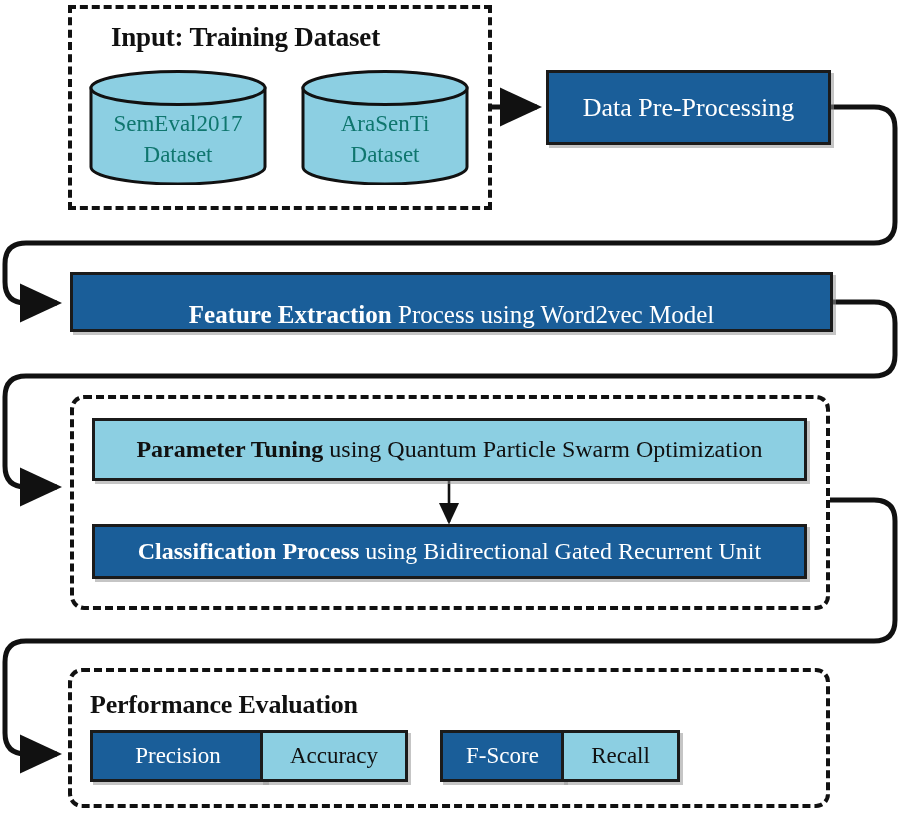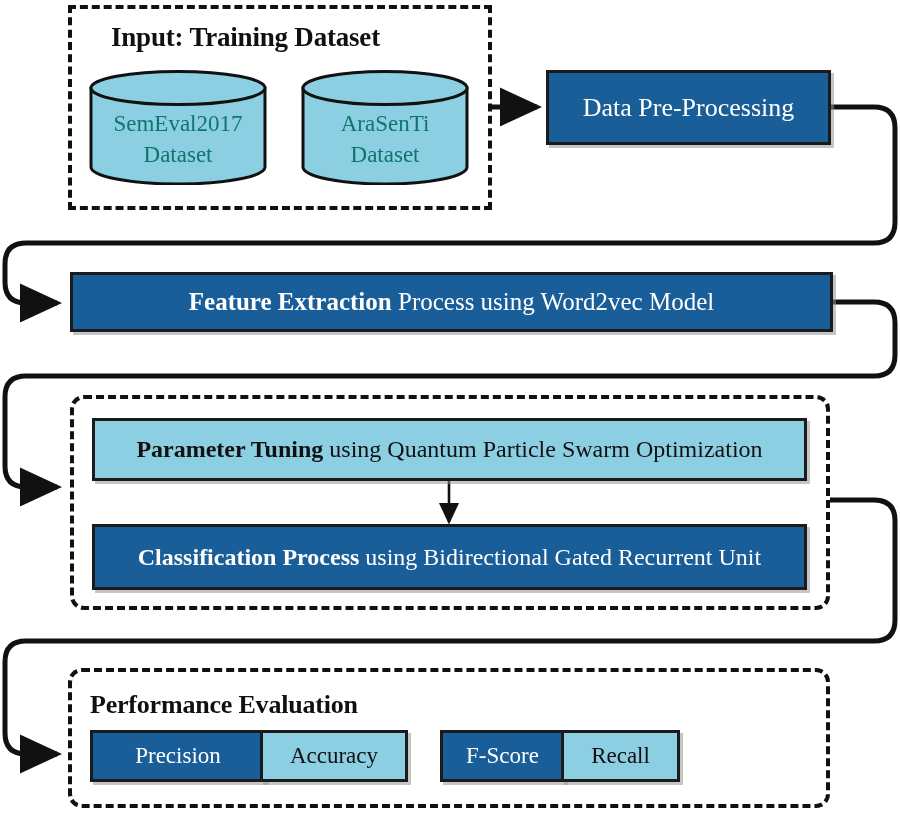--- a/index.html
+++ b/index.html
@@ -123,31 +123,31 @@
       <ellipse cx="85" cy="18" rx="82" ry="16.5" fill="#8ccfe2" stroke="#111111" stroke-width="3"></ellipse>
     </svg>
     <div class="cyl-label" style="top:40px; font-size:23px;">AraSenTi</div>
     <div class="cyl-label" style="top:71px; font-size:23px;">Dataset</div>
   </div>
 
   <div class="pbox dark" style="left:546px; top:70px; width:285px; height:75px; font-size:26px;">
     <span>Data Pre-Processing</span>
   </div>
 
-  <div class="pbox dark" style="left:70px; top:272px; width:763px; height:60px; font-size:25px;">
+  <div class="pbox dark" style="left:70px; top:272px; width:763px; height:60px; font-size:25px;align-items:flex-end;">
     <span><b>Feature Extraction</b><span> Process using Word2vec Model</span></span>
   </div>
 
   <div class="dashgroup rounded" style="left:70px; top:395px; width:760px; height:215px;"></div>
 
   <div class="pbox light" style="left:92px; top:418px; width:715px; height:63px; font-size:24px;">
     <span><b>Parameter Tuning</b><span> using Quantum Particle Swarm Optimization</span></span>
   </div>
 
-  <div class="pbox dark" style="left:92px; top:524px; width:715px; height:66px; font-size:24px;">
+  <div class="pbox dark" style="left:92px; top:524px; width:715px; height:55px; font-size:24px;">
     <span><b>Classification Process</b><span> using Bidirectional Gated Recurrent Unit</span></span>
   </div>
 
   <div class="dashgroup rounded" style="left:68px; top:668px; width:762px; height:140px;"></div>
 
   <div class="group-title" style="left:90px; top:690px; font-size:26px;">Performance Evaluation</div>
 
   <div class="pbox dark metric" style="left:90px; top:730px; width:176px; height:52px;">
     <span>Precision</span>
   </div>

